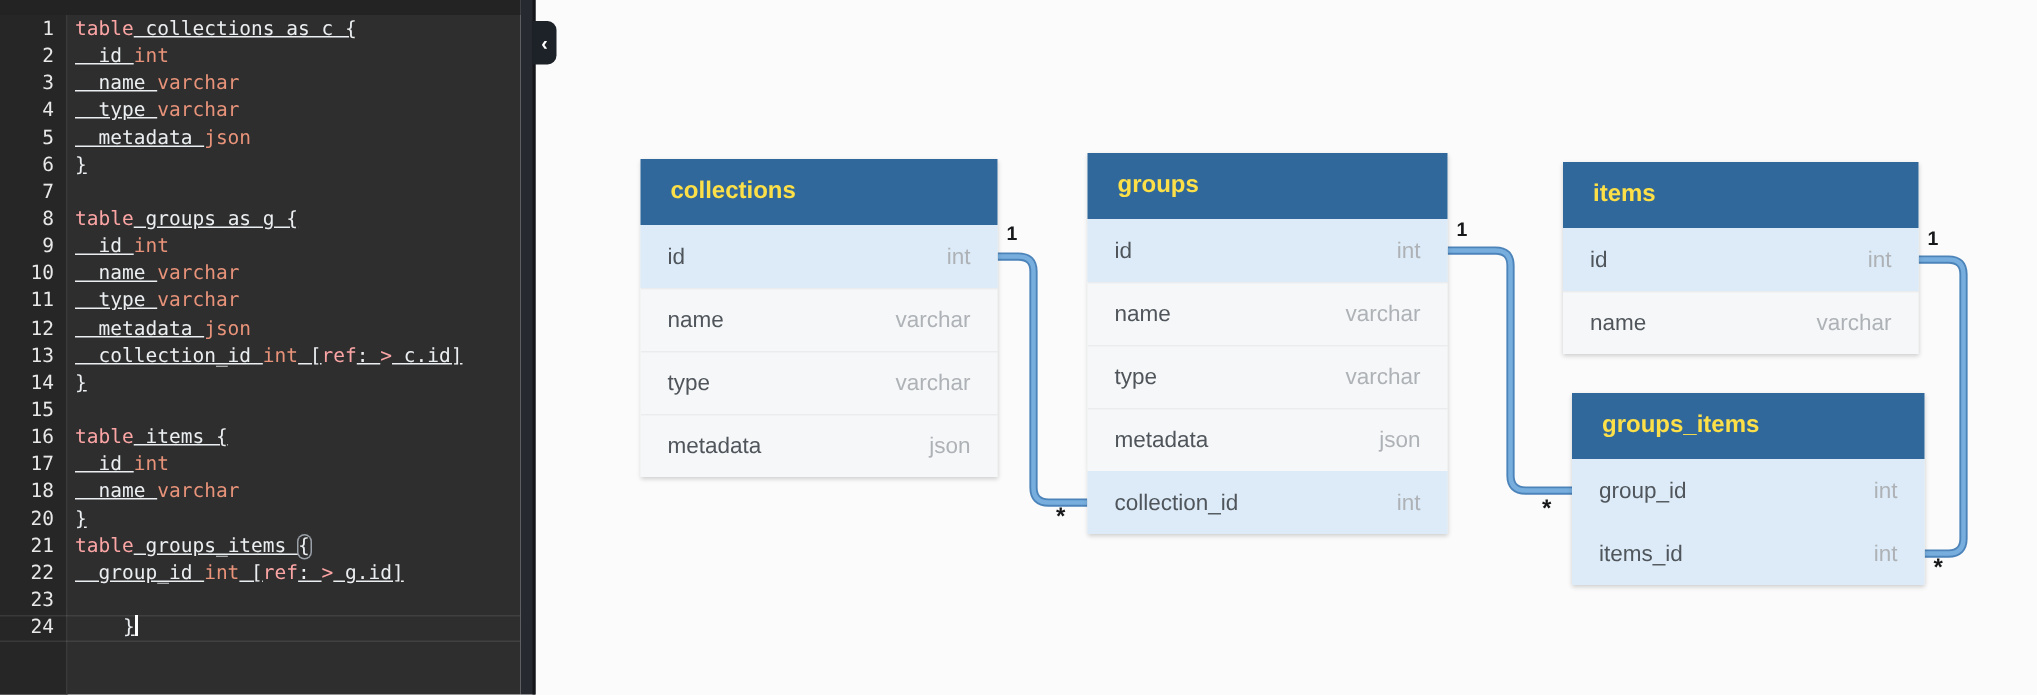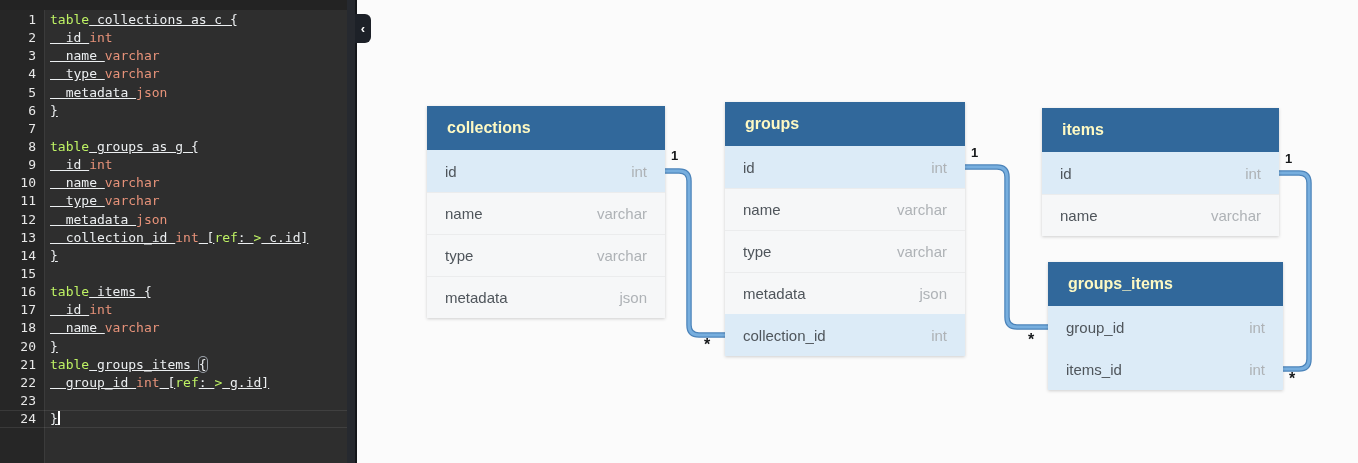--- a/index.html
+++ b/index.html
@@ -7,45 +7,45 @@
        font-family:"Liberation Sans",sans-serif;background:#fbfbfb;}
 
   
   #editor{position:absolute;left:0;top:0;width:347px;height:463px;background:#2e2e2e;}
   #gutter-bg{position:absolute;left:0;top:0;width:45px;height:463px;background:#262626;
              border-right:1px solid #3b3b3b;box-sizing:border-box;}
   #editor-top{position:absolute;left:0;top:0;width:347px;height:10px;background:#232323;z-index:3;}
   #code{position:absolute;left:0;top:11px;width:347px;z-index:2;
         font-family:"DejaVu Sans Mono",monospace;font-size:13px;}
   .cl{display:flex;height:18.15px;line-height:18.15px;white-space:pre;}
-  .cl.active{box-shadow:inset 0 1px 0 rgba(255,255,255,.09), inset 0 -1px 0 rgba(255,255,255,.09);}
+  .cl.active{box-shadow:inset 0 1px 0 rgba(255,255,255,.09), inset 0 -1px 0 rgba(255,255,255,.09);gap:32px;}
   .ln{flex:none;width:45px;box-sizing:border-box;text-align:right;padding-right:9px;color:#e8e8e8;}
   .lc{padding-left:5px;color:#eceff1;}
-  .tok-kw{color:#bef264;}
+  .tok-kw{color:#fca5a5;}
   .tok-ty{color:#e8937a;}
   .tok-pl{color:#eceff1;text-decoration:underline;}
   .tok-bm{color:#eceff1;box-shadow:0 0 0 1px #9aa0a8;border-radius:4px;}
   .caret{display:inline-block;width:2px;height:14px;background:#ffffff;vertical-align:-2px;}
 
   
   #divider{position:absolute;left:347px;top:0;width:10px;height:463px;background:#26292f;
            border-right:2px solid #14161a;box-sizing:border-box;z-index:4;}
   #collapse-btn{position:absolute;left:355px;top:14px;width:16px;height:29px;background:#1d2128;
                 border-radius:0 6px 6px 0;color:#fff;display:flex;align-items:center;justify-content:center;
                 font-size:13px;font-weight:bold;z-index:6;cursor:pointer;}
 
   
   #canvas{position:absolute;left:357px;top:0;width:1001px;height:463px;background:#fbfbfb;}
   #diagram-layer{position:absolute;left:0;top:0;width:1358px;height:463px;z-index:5;}
   #rel-svg{position:absolute;left:0;top:0;pointer-events:none;}
   .rel-outer{fill:none;stroke:#4c84ba;stroke-width:5.5;pointer-events:visibleStroke;}
   .rel-inner{fill:none;stroke:#77aede;stroke-width:3;pointer-events:visibleStroke;}
 
   .db-table{position:absolute;box-shadow:0 1px 3px rgba(0,0,0,.18);background:#f6f7f8;}
-  .tbl-header{height:44px;background:#31689b;color:#fef9c3;font-weight:bold;font-size:16px;
+  .tbl-header{height:44px;background:#31689b;color:#fde047;font-weight:bold;font-size:16px;
               display:flex;align-items:center;padding-left:20px;cursor:move;}
   .tbl-row{height:42px;display:flex;align-items:center;justify-content:space-between;
            padding:0 18px;background:#f6f7f8;font-size:15px;
            box-shadow:inset 0 1px 0 rgba(0,0,0,.045);}
   .tbl-row.hl{background:#dcebf7;box-shadow:none;}
   .f-name{color:#4f555b;}
   .f-type{color:#aeb2b6;}
 
   .card{position:absolute;color:#16181a;z-index:7;}
   .card.one{font-size:13px;font-weight:600;line-height:14px;}

